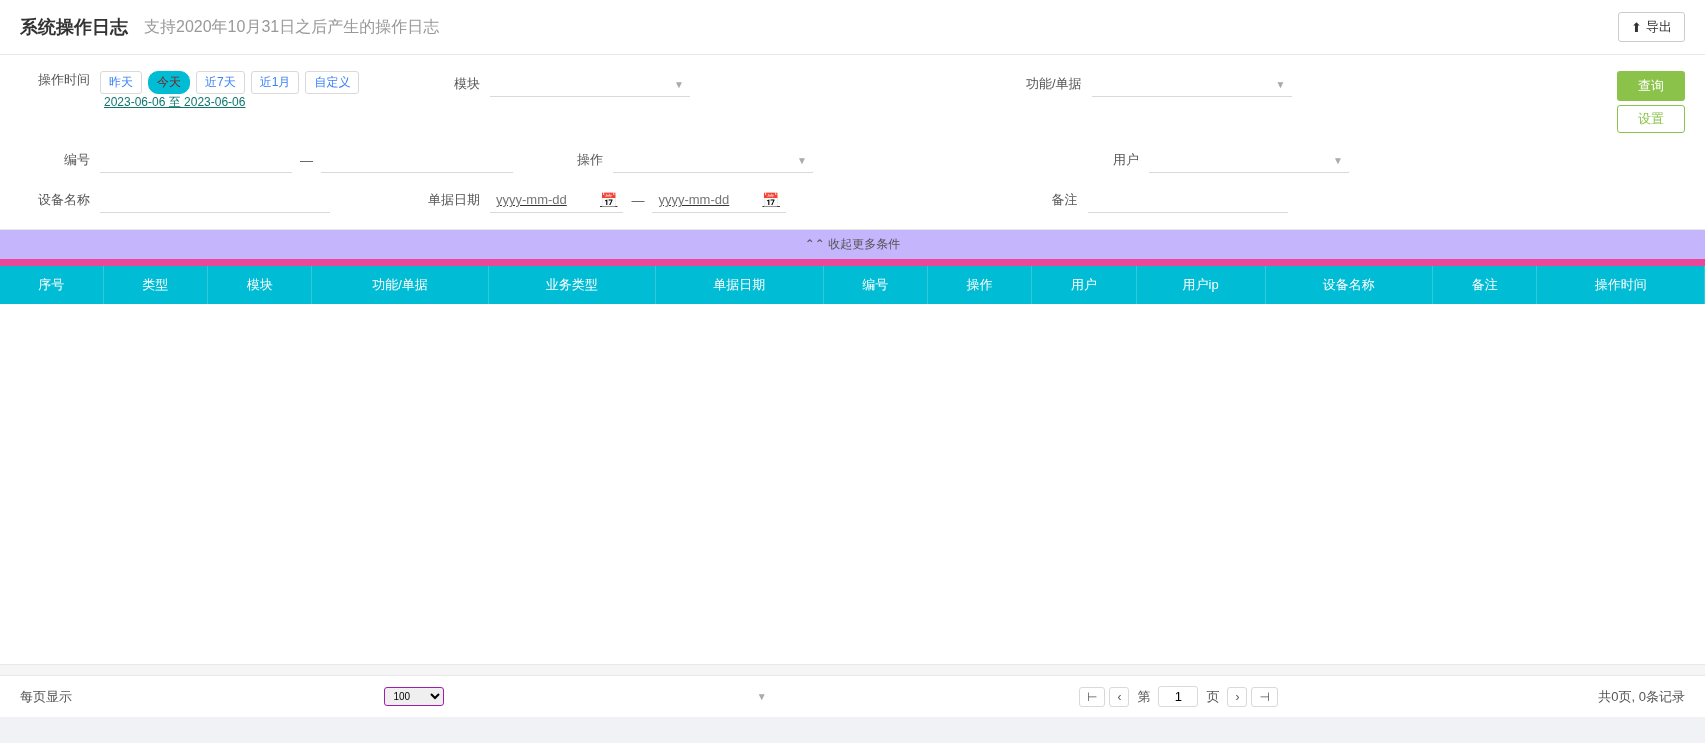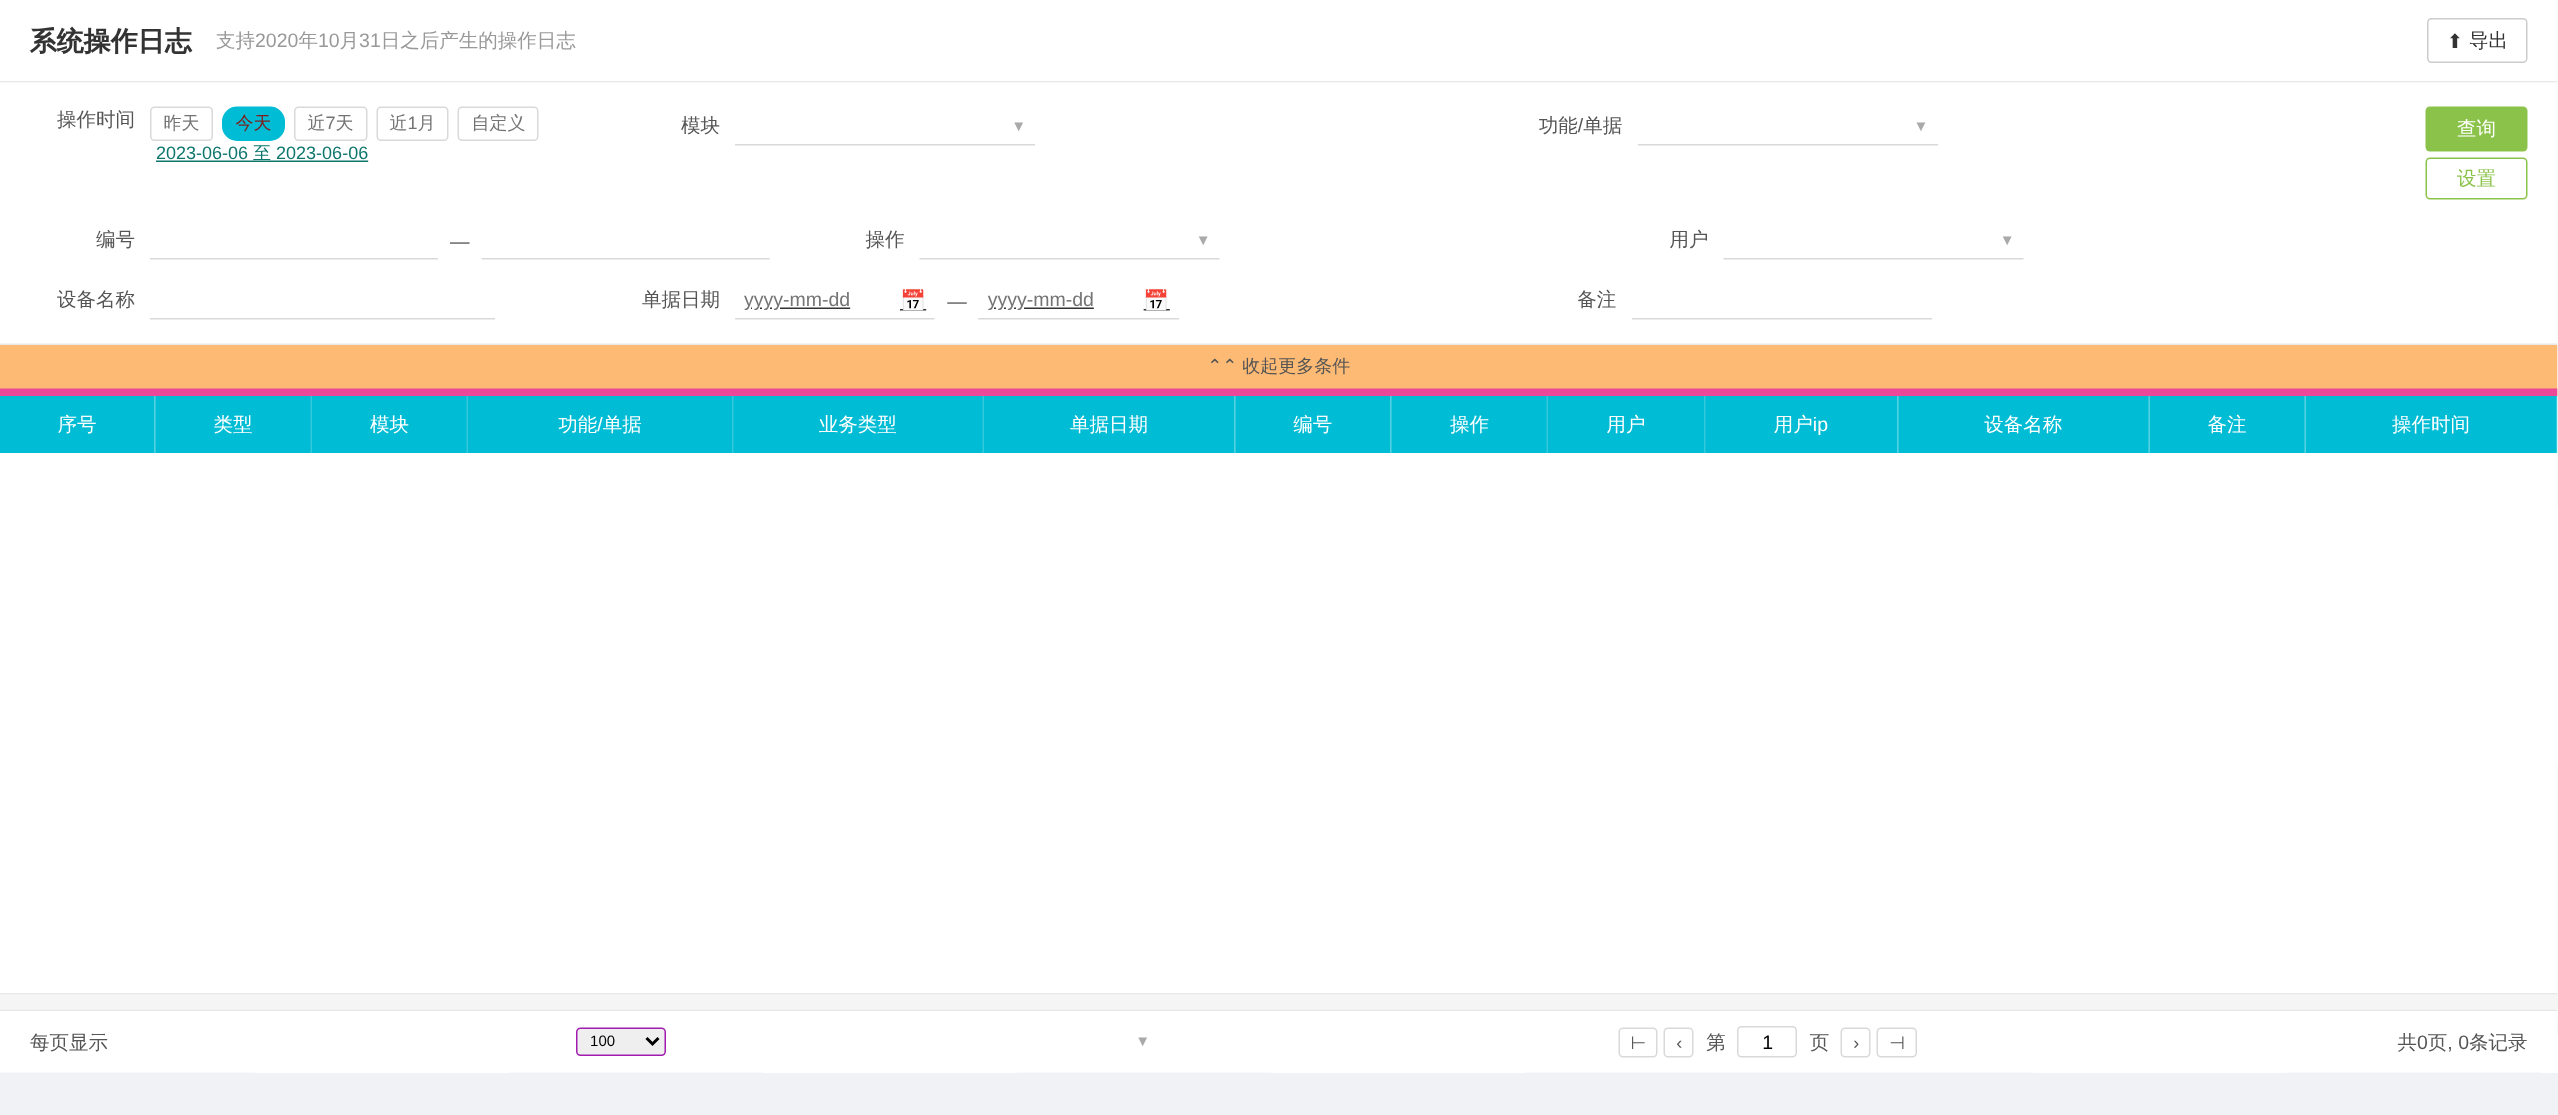--- a/index.html
+++ b/index.html
@@ -12,21 +12,21 @@
       align-items: center;
       border-bottom: 1px solid #e8e8e8;
     }
     .page-title {
       font-size: 18px;
       font-weight: bold;
       color: #333;
       margin-right: 16px;
     }
     .page-subtitle {
-      font-size: 13px;
+      font-size: 16px;
       color: #999;
     }
     .export-btn {
       margin-left: auto;
       display: flex;
       align-items: center;
       gap: 4px;
       padding: 5px 12px;
       border: 1px solid #ccc;
       background: #fff;
@@ -56,21 +56,21 @@
       align-items: center;
       gap: 6px;
     }
     .time-btn {
       padding: 2px 8px;
       border: 1px solid #d9d9d9;
       background: #fff;
       border-radius: 3px;
       cursor: pointer;
       font-size: 12px;
-      color: #737373;
+      color: #3b82f6;
     }
     .time-btn.active {
       background: #00bcd4;
       border-color: #00bcd4;
       color: #7f1d1d;
       border-radius: 10px;
     }
     .time-range-text {
       font-size: 12px;
       color: #0f766e;
@@ -138,22 +138,22 @@
     }
     .calendar-icon {
       color: #00bcd4;
       cursor: pointer;
       font-size: 14px;
     }
 
     .collapse-bar {
       text-align: center;
       padding: 6px 0;
-      background: #fdba74;
-      border-bottom: 5px solid #ec4899;
+      background: #c4b5fd;
+      border-bottom: 7px solid #ec4899;
     }
     .collapse-btn {
       background: none;
       border: none;
       cursor: pointer;
       font-size: 12px;
       color: #555;
     }
 
     .action-buttons {

